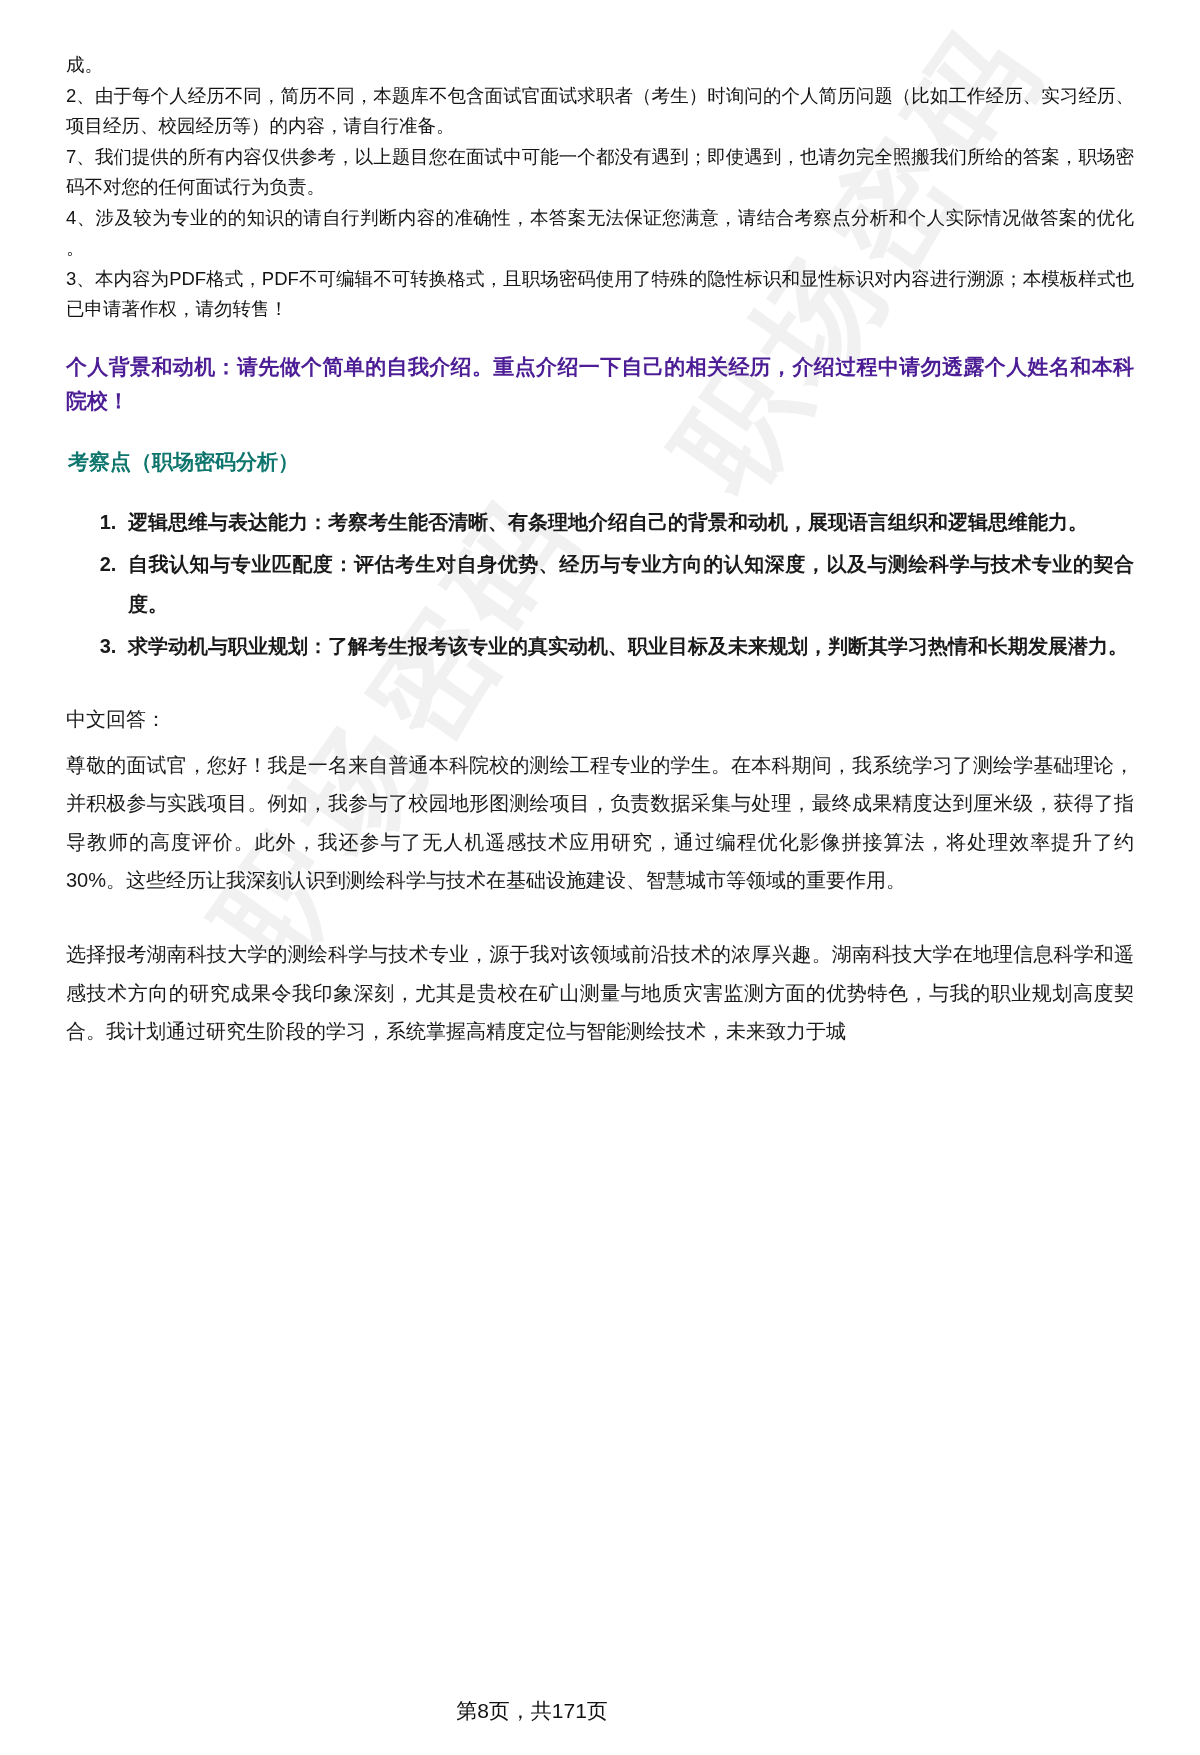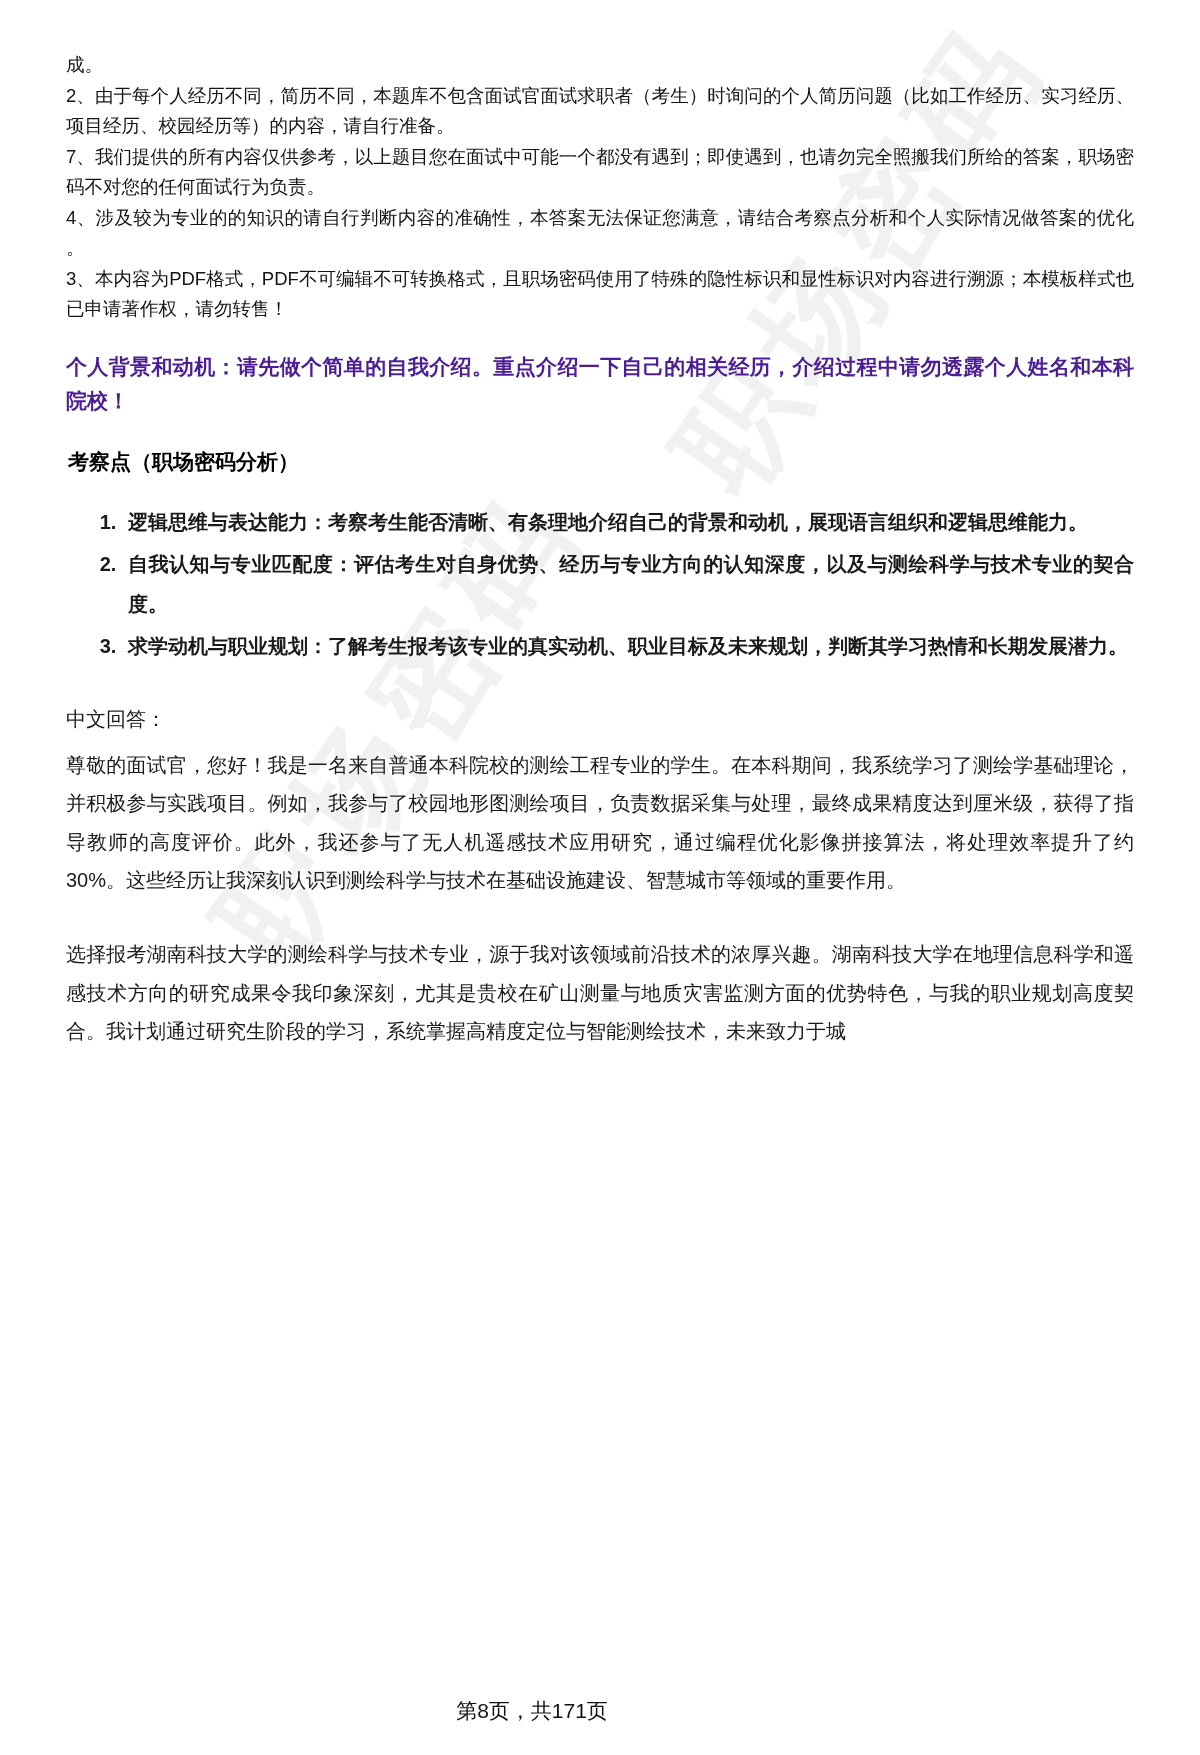--- a/index.html
+++ b/index.html
@@ -61,21 +61,21 @@
   .red-heading {
     color: #4c1d95;
     font-weight: 700;
     font-size: 21px;
     line-height: 1.62;
     margin: 26px 0 0 0;
     text-align: justify;
     text-justify: inter-ideograph;
   }
   .red-sub {
-    color: #000000;
+    color: #0f766e;
     font-weight: 700;
     font-size: 21px;
     margin: 30px 0 0 0;
     padding-left: 2px;
   }
   
   ol.analysis {
     margin: 26px 0 0 0;
     padding-left: 56px;
     font-size: 20px;

